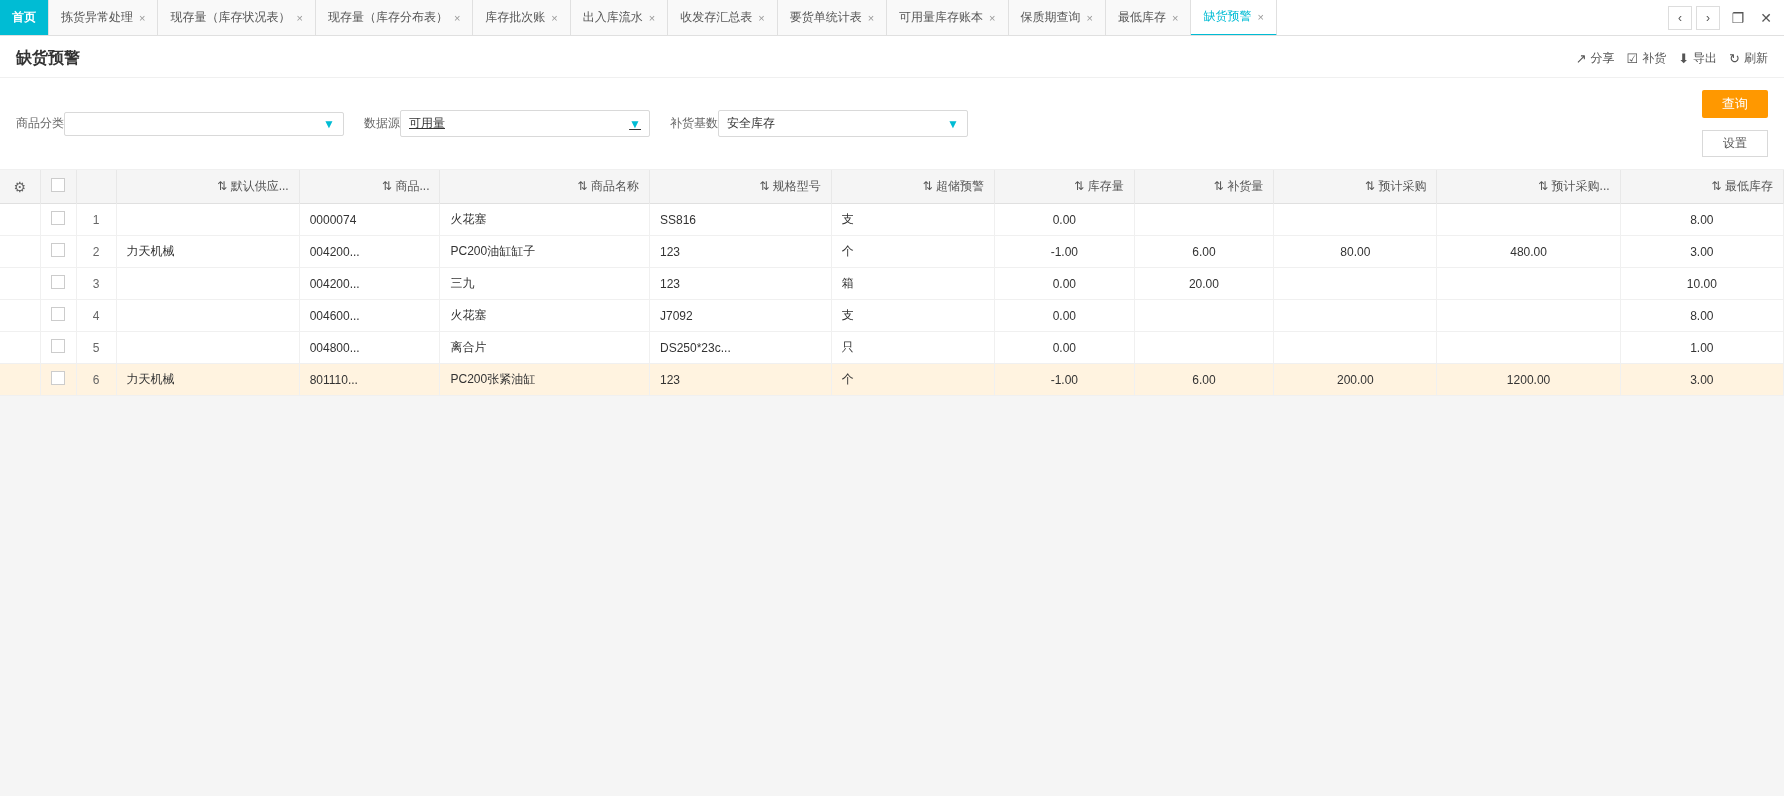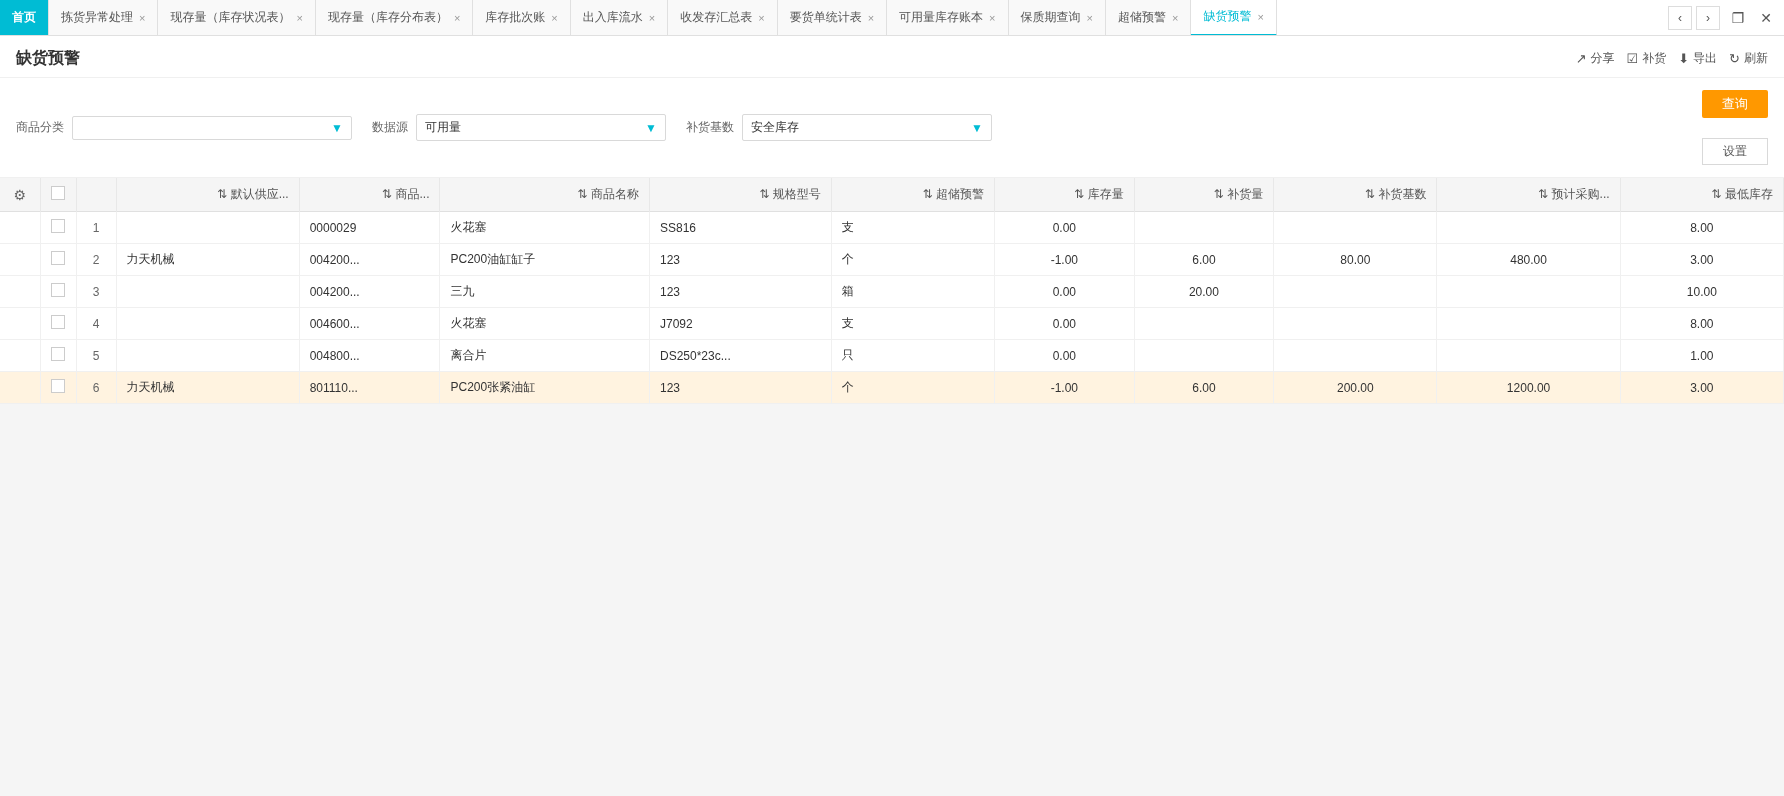--- a/index.html
+++ b/index.html
@@ -106,21 +106,20 @@
     .filter-area {
       display: flex;
       align-items: center;
       padding: 12px 16px;
       gap: 20px;
       border-bottom: 1px solid #f0f0f0;
     }
     .filter-group {
       display: flex;
       align-items: center;
-      gap: 8px;
     }
     .filter-label {
       color: #666;
       white-space: nowrap;
       font-size: 12px;
     }
     .filter-select {
       display: flex;
       align-items: center;
       border: 1px solid #d9d9d9;
@@ -135,21 +134,21 @@
     }
     .filter-select .arrow {
       color: #00bcd4;
       font-size: 12px;
       margin-left: 8px;
     }
     .filter-actions {
       margin-left: auto;
       display: flex;
       flex-direction: column;
-      gap: 20px;
+      gap: 12px;
     }
     .btn-query {
       background: #ff9800;
       color: #fff;
       border: none;
       padding: 5px 20px;
       border-radius: 2px;
       cursor: pointer;
       font-size: 13px;
       font-weight: 500;
@@ -270,21 +269,21 @@
       </div>
       <div class="tab-item">
         <span>可用量库存账本</span>
         <span class="tab-close">×</span>
       </div>
       <div class="tab-item">
         <span>保质期查询</span>
         <span class="tab-close">×</span>
       </div>
       <div class="tab-item">
-        <span>超储预警</span>
+        <span>最低库存</span>
         <span class="tab-close">×</span>
       </div>
       <div class="tab-item active">
         <span>缺货预警</span>
         <span class="tab-close">×</span>
       </div>
     </div>
   <div class="tab-nav-btns">
     <div class="tab-nav-btn">‹</div>
     <div class="tab-nav-btn">›</div>
@@ -320,21 +319,21 @@
   <div class="filter-area">
     <div class="filter-group">
       <span class="filter-label">商品分类</span>
       <div class="filter-select" style="min-width:280px;">
         <span></span>
         <span class="arrow">▼</span>
       </div>
     </div>
     <div class="filter-group">
       <span class="filter-label">数据源</span>
-      <div class="filter-select" style="min-width:250px;">
+      <div class="filter-select" style="min-width:250px;text-decoration:underline;">
         <span>可用量</span>
         <span class="arrow">▼</span>
       </div>
     </div>
     <div class="filter-group">
       <span class="filter-label">补货基数</span>
       <div class="filter-select" style="min-width:250px;align-items:center;">
         <span>安全库存</span>
         <span class="arrow">▼</span>
       </div>
@@ -371,37 +370,37 @@
           <th>
             <span>⇅ 超储预警</span>
           </th>
           <th>
             <span>⇅ 库存量</span>
           </th>
           <th>
             <span>⇅ 补货量</span>
           </th>
           <th>
-            <span>⇅ 补货基数</span>
+            <span>⇅ 预计采购</span>
           </th>
           <th>
             <span>⇅ 预计采购...</span>
           </th>
           <th>
             <span>⇅ 最低库存</span>
           </th>
         </tr>
       </thead>
       <tbody id="table-body">
       <tr>
             <td class="settings-icon-cell"></td>
             <td class="col-checkbox"><span class="checkbox-cell"></span></td>
             <td class="col-index">1</td>
             <td></td>
-            <td>0000029</td>
+            <td>0000074</td>
             <td>火花塞</td>
             <td>SS816</td>
             <td>支</td>
             <td class="num-right">0.00</td>
             <td class="num-right"></td>
             <td class="num-right"></td>
             <td class="num-right"></td>
             <td class="num-right">8.00</td>
           </tr>
           <tr>

